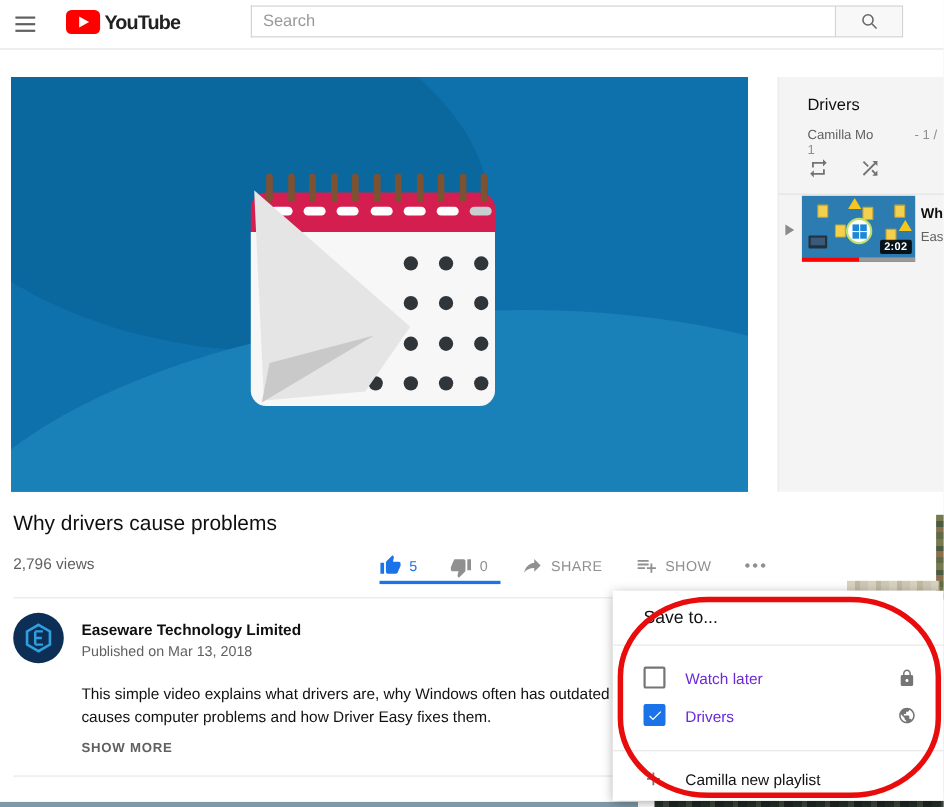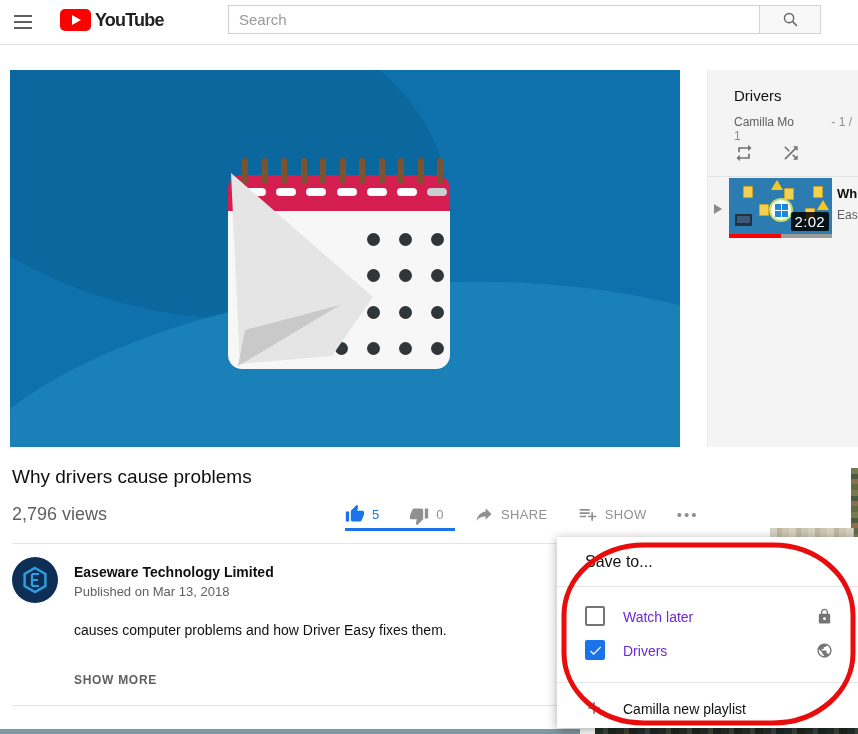--- a/index.html
+++ b/index.html
@@ -60,31 +60,31 @@
   .file-ic { position:absolute; width:10px; height:12px; background:#f3d04e; border:1px solid #c9a42e; border-radius:1px; }
   .warn-tri { position:absolute; width:12px; height:10px; background:#f7c61c;
       clip-path:polygon(50% 0,100% 100%,0 100%); }
   .win-circle { position:absolute; left:40px; top:20px; width:24px; height:24px; background:#fff;
       border-radius:50%; border:2px solid #bfe06a; display:flex; align-items:center; justify-content:center; }
   .win-logo { width:13px; height:13px; display:grid; grid-template-columns:6px 6px; grid-template-rows:6px 6px; gap:1px; }
   .win-logo i { background:#1e88d8; }
   .monitor { position:absolute; left:6px; top:36px; width:17px; height:12px; background:#23313d; border-radius:1px; }
   .monitor::after { content:""; position:absolute; left:2px; top:2px; right:2px; bottom:3px; background:#3a5a78; }
   .pl-duration { position:absolute; right:3px; bottom:7px; background:rgba(0,0,0,.85); color:#fff;
-      font-size:15px; font-weight:normal; padding:1px 4px; border-radius:2px; letter-spacing:.3px; }
+      font-size:10px; font-weight:bold; padding:1px 4px; border-radius:2px; letter-spacing:.3px; }
   .pl-progress { position:absolute; left:0; bottom:0; width:103px; height:4px; background:#9a9a9a; }
   .pl-progress i { display:block; width:50%; height:4px; background:#f00; }
   .pl-title { position:absolute; left:129px; top:8px; width:24px; font-size:13px; font-weight:bold;
       color:#0f0f0f; white-space:nowrap; overflow:hidden; }
   .pl-channel { position:absolute; left:129px; top:30px; width:24px; font-size:12px; color:#606060;
       white-space:nowrap; overflow:hidden; }
 
   
   .video-title { position:absolute; left:12px; top:466px; font-size:19px; color:#0f0f0f; }
-  .video-views { position:absolute; left:12px; top:504px; font-size:18px; color:#606060; }
+  .video-views { position:absolute; left:12px; top:504px; font-size:14px; color:#606060; }
   .actions { position:absolute; left:345px; top:500px; height:28px; display:flex; align-items:center; z-index:1; }
   .act { display:flex; align-items:center; gap:7px; cursor:pointer; }
   .act-label { font-size:13px; color:#909090; letter-spacing:.4px; }
   .count-like { font-size:13px; color:#1a73e8; }
   .rating-bar { position:absolute; left:345px; top:528px; width:110px; height:3px; background:#1a73e8; }
   .dots { font-size:15px; color:#909090; letter-spacing:2px; cursor:pointer; }
 
   .divider1 { position:absolute; left:12px; top:543px; width:668px; height:1px; background:#e5e5e5; }
   .divider2 { position:absolute; left:12px; top:705px; width:668px; height:1px; background:#e5e5e5; }
 
@@ -285,20 +285,21 @@
 
   <div class="avatar">
     <svg width="30" height="30" viewBox="0 0 30 30">
       <polygon points="15,3 25.4,9 25.4,21 15,27 4.6,21 4.6,9" fill="none" stroke="#2e9fe0" stroke-width="2.4"></polygon>
       <path d="M12 9 v12 M12 9 h7 M12 15 h6 M12 21 h7" stroke="#2e9fe0" stroke-width="2.2" fill="none"></path>
     </svg>
   </div>
   <div class="channel-name">Easeware Technology Limited</div>
   <div class="channel-date">Published on Mar 13, 2018</div>
   <div class="desc">
+    <div>This simple video explains what drivers are, why Windows often has outdated</div>
     <div>causes computer problems and how Driver Easy fixes them.</div>
   </div>
   <div class="show-more">SHOW MORE</div>
 
   <div class="divider2"></div>
 
   <div class="sliver-right"></div>
   <div class="strip-above-dialog"></div>
   <div class="strip-bottom-teal"></div>
   <div class="strip-bottom-dark"></div>

